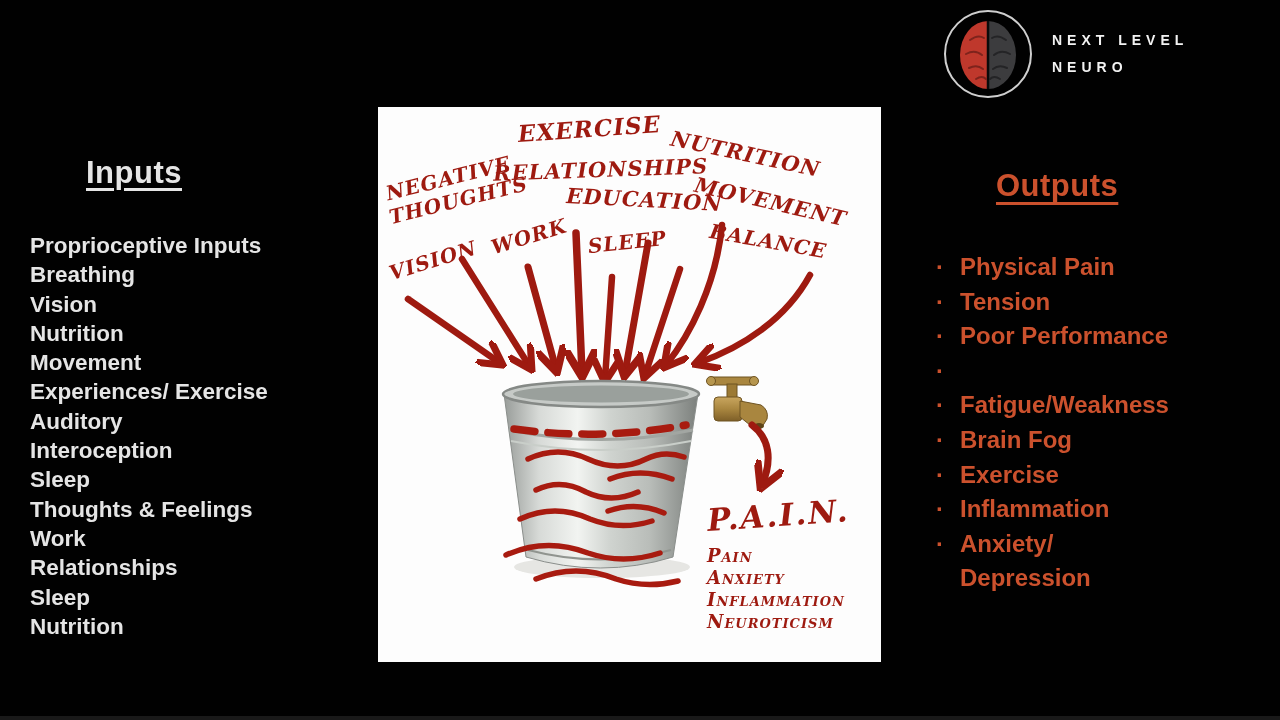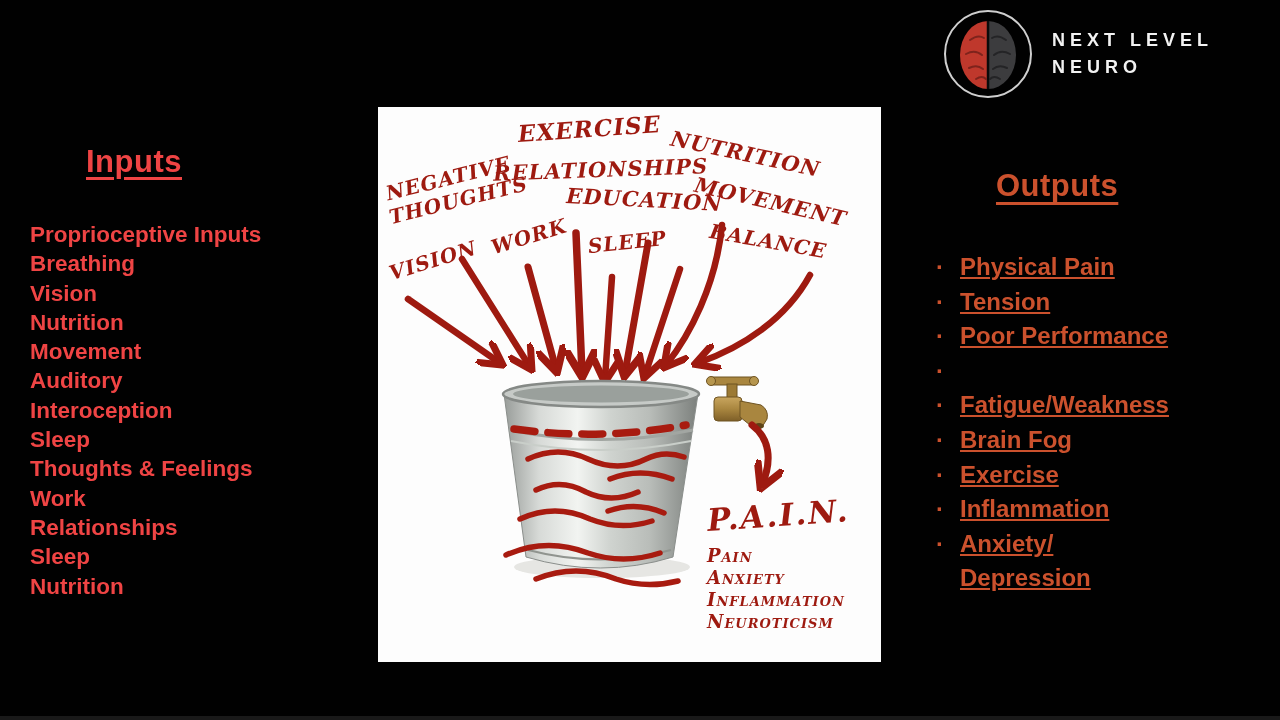--- a/index.html
+++ b/index.html
@@ -1,65 +1,66 @@
 <!DOCTYPE html>
 <html><head>
 <meta charset="utf-8">
 <style>
   html,body{margin:0;padding:0;background:#000;}
   .stage{position:relative;width:1280px;height:720px;background:#010101;overflow:hidden;
          font-family:"Liberation Sans",sans-serif;}
 
   
-  .inputs-col{position:absolute;left:30px;top:144px;width:345px;color:#ef4444;}
+  .inputs-col{position:absolute;left:30px;top:155px;width:345px;color:#e5e5e5;}
   .inputs-col h2{margin:0 0 0 56px;font-size:31px;font-weight:bold;letter-spacing:.5px;
                  text-decoration:underline;text-underline-offset:5px;display:inline-block;}
   .inputs-col ul{list-style:none;margin:40px 0 8px 0;padding:0;
                  font-size:22.5px;font-weight:bold;line-height:29.3px;}
 
   
   .outputs-col{position:absolute;left:936px;top:168px;width:330px;color:#cb512d;}
   .outputs-col h2{margin:0 0 0 60px;font-size:31px;font-weight:bold;letter-spacing:.5px;
                   text-decoration:underline;text-underline-offset:6px;display:inline-block;text-align:center;}
   .outputs-col ul{list-style:none;margin:46px 0 0 0;padding:0;
                   font-size:24px;font-weight:bold;line-height:34.6px;}
   .outputs-col li{display:flex;}
   .outputs-col .blt{width:24px;flex:0 0 24px;font-size:24px;}
-  .outputs-col .txt{white-space:pre-line;text-decoration:underline;}
+  .outputs-col .txt{white-space:pre-line;}
 
   
   .panel{position:absolute;left:378px;top:107px;width:503px;height:555px;background:#fdfdfd;}
   .panel svg{display:block;}
   .lbl{font-family:"DejaVu Serif",serif;font-style:italic;font-weight:bold;fill:#9e1a10;
        text-anchor:middle;letter-spacing:1px;}
   .pain-acro{font-family:"DejaVu Serif",serif;font-style:italic;font-weight:bold;fill:#9e1a10;
              letter-spacing:2px;}
   .pain-line{font-family:"DejaVu Serif",serif;font-style:italic;font-weight:bold;fill:#9e1a10;
              font-variant:small-caps;letter-spacing:1px;}
 
   
   .logo{position:absolute;left:942px;top:8px;display:flex;align-items:center;gap:18px;}
-  .logo-text{color:#f2f2f2;font-size:18px;font-weight:bold;letter-spacing:5px;
+  .logo-text{color:#f2f2f2;font-size:14px;font-weight:bold;letter-spacing:5px;
              line-height:27px;white-space:nowrap;}
 
   .bottom-bar{position:absolute;left:0;bottom:0;width:100%;height:4px;background:#191919;}
 </style>
 </head>
 <body>
 
 <div class="stage">
 
   <section class="inputs-col">
     <h2>Inputs</h2>
     <ul>
       <li>Proprioceptive Inputs</li>
       <li>Breathing</li>
       <li>Vision</li>
       <li>Nutrition</li>
       <li>Movement</li>
+      <li>Experiences/ Exercise</li>
       <li>Auditory</li>
       <li>Interoception</li>
       <li>Sleep</li>
       <li>Thoughts &amp; Feelings</li>
       <li>Work</li>
       <li>Relationships</li>
       <li>Sleep</li>
       <li>Nutrition</li>
     </ul>
   </section>

